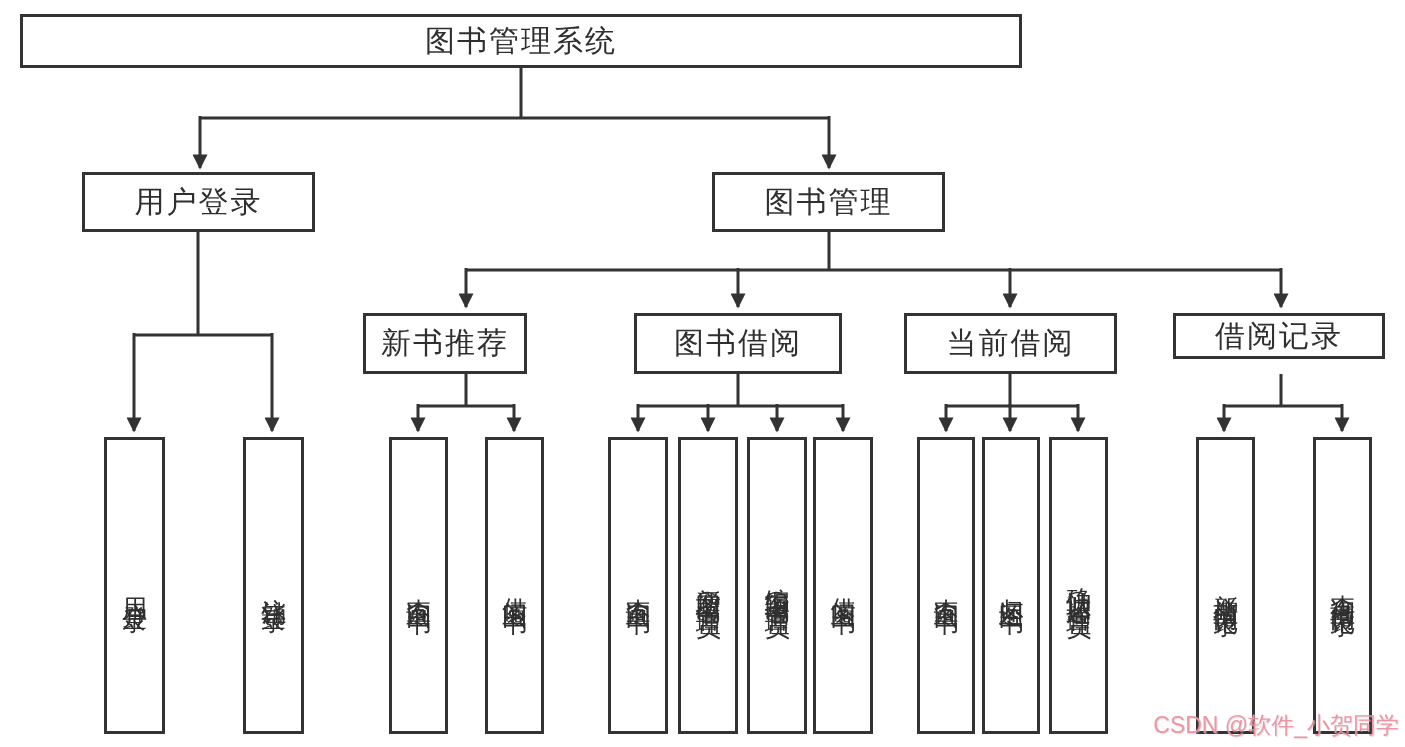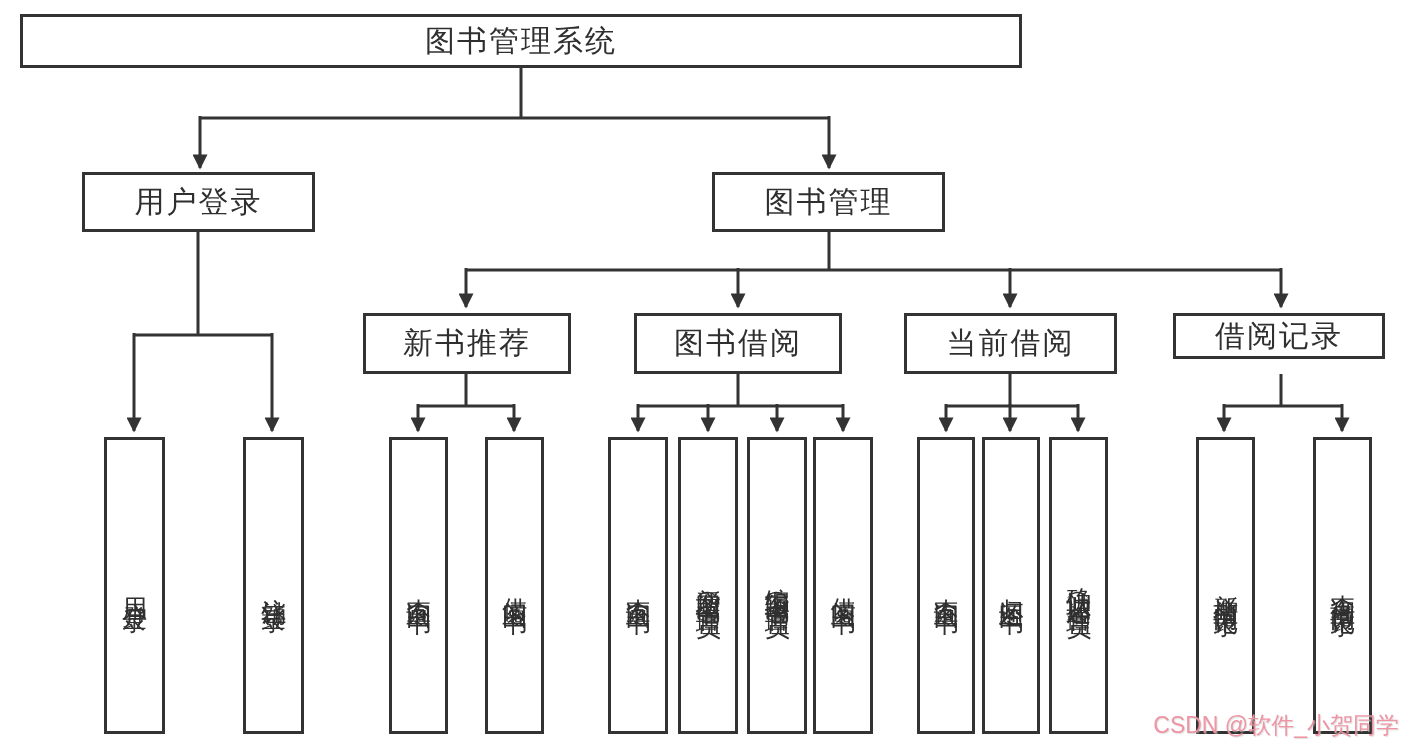--- a/index.html
+++ b/index.html
@@ -104,21 +104,21 @@
     <span>图书管理系统</span>
   </div>
 
   <div class="node h" style="left:82px; top:172px; width:233px; height:60px;">
     <span>用户登录</span>
   </div>
   <div class="node h" style="left:712px; top:172px; width:233px; height:60px;">
     <span>图书管理</span>
   </div>
 
-  <div class="node h" style="left:363px; top:313px; width:208px; height:61px;">
+  <div class="node h" style="left:363px; top:313px; width:164px; height:61px;">
     <span>新书推荐</span>
   </div>
   <div class="node h" style="left:634px; top:313px; width:208px; height:61px;">
     <span>图书借阅</span>
   </div>
   <div class="node h" style="left:904px; top:313px; width:213px; height:61px;font-family:Liberation Serif, serif;">
     <span>当前借阅</span>
   </div>
   <div class="node h" style="left:1173px; top:313px; width:212px; height:46px;">
     <span>借阅记录</span>

